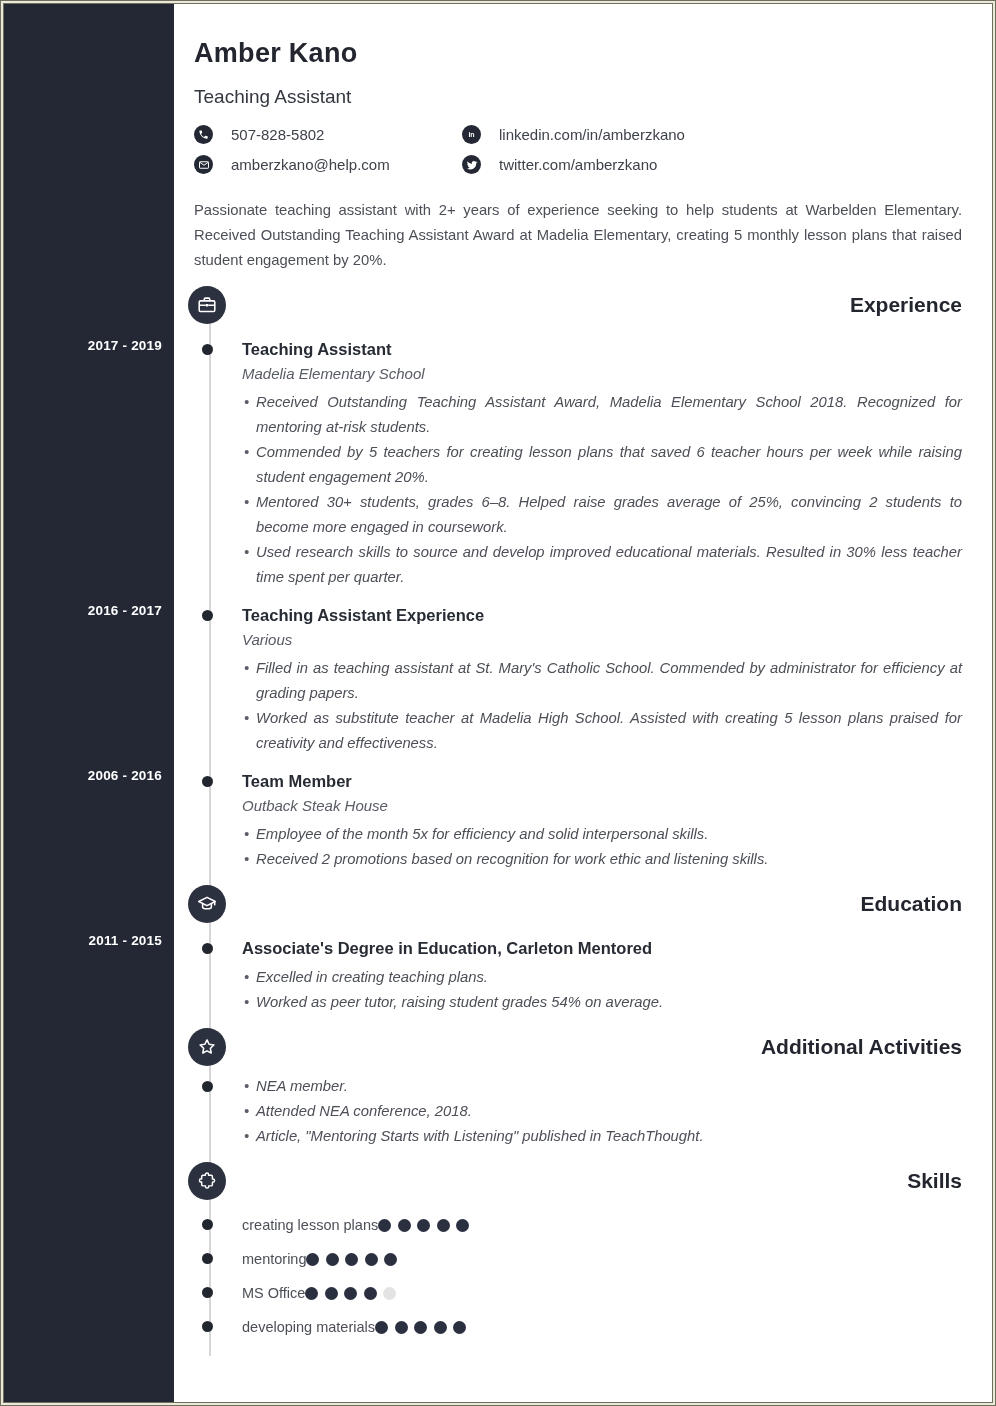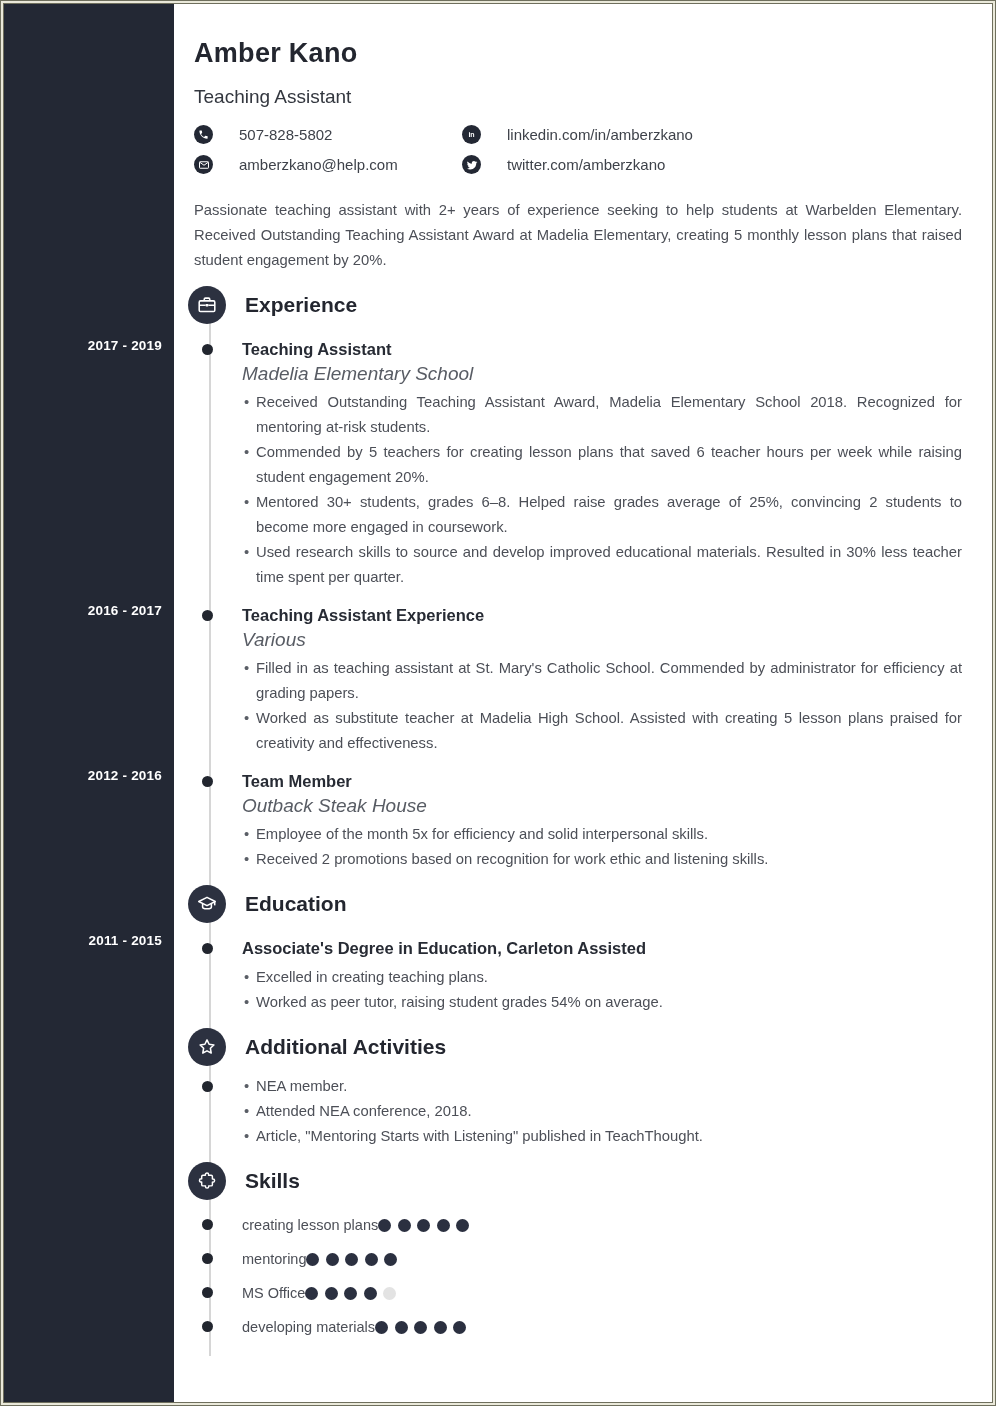--- a/index.html
+++ b/index.html
@@ -47,46 +47,46 @@
     margin-left:170px;
     padding:28px 30px 0 16px;
   }
   
   .name{font-size:27px;font-weight:bold;color:var(--ink);line-height:42px;margin-left:4px;letter-spacing:.3px;}
   .jobtitle{font-size:19px;color:#33373f;margin:12px 0 0 4px;}
   .contacts{
     display:grid;grid-template-columns:268px auto;
     row-gap:11px;margin:17px 0 0 4px;
   }
-  .contact{display:flex;align-items:center;gap:26px;font-size:15px;color:#3e424a;}
+  .contact{display:flex;align-items:center;gap:18px;font-size:15px;color:#3e424a;}
   .cicon{
     width:19px;height:19px;border-radius:50%;background:var(--sidebar);
     display:flex;align-items:center;justify-content:center;flex:0 0 auto;
   }
   .cicon svg{display:block;}
   .summary{
     margin:24px 0 0 4px;font-size:14.8px;line-height:25px;color:var(--body);
     text-align:justify;
   }
   
-  .section-head{display:flex;align-items:center;gap:19px;margin-top:13px;}
+  .section-head{display:flex;align-items:center;gap:3px;margin-top:13px;justify-content:space-between;}
   .icircle{
     width:38px;height:38px;border-radius:50%;background:#2c3140;
     display:flex;align-items:center;justify-content:center;flex:0 0 auto;
     margin-left:-2px;
   }
   .section-title{font-size:21px;font-weight:bold;color:var(--ink);}
   .entry{position:relative;padding-left:52px;margin-top:14px;}
   .tdot{
     position:absolute;left:12px;top:6px;width:11px;height:11px;border-radius:50%;
     background:#22262f;
   }
   .entry-title{font-size:16.5px;font-weight:bold;color:#272b34;line-height:22px;}
-  .company{font-style:italic;font-size:19px;color:var(--muted);margin-top:4px;line-height:20px;}
-  ul.bullets{list-style:none;margin-top:6px;}
+  .company{font-style:italic;font-size:15px;color:var(--muted);margin-top:4px;line-height:20px;}
+  ul.bullets{list-style:none;margin-top:6px;font-style:italic;}
   ul.bullets li{
     position:relative;padding-left:14px;font-size:14.8px;line-height:25px;
     color:var(--body);text-align:justify;
   }
   ul.bullets li::before{content:"\2022";position:absolute;left:2px;color:#5a5e66;}
   .entry{margin-bottom:10px;}
   .plain-list{position:relative;padding-left:52px;margin-top:6px;}
   
   .skills-list{margin-top:8px;}
   .skill-row{
@@ -101,21 +101,21 @@
 </style>
 </head>
 <body>
 
 <div class="frame">
   <div class="page">
 
     <div class="sidebar">
       <div class="date" style="top:333px">2017 - 2019</div>
       <div class="date" style="top:598px">2016 - 2017</div>
-      <div class="date" style="top:763px">2012 - 2016</div>
+      <div class="date" style="top:763px">2006 - 2016</div>
       <div class="date" style="top:928px">2011 - 2015</div>
     </div>
 
     <div class="timeline"></div>
 
     <div class="main">
 
       <div class="name">Amber Kano</div>
       <div class="jobtitle">Teaching Assistant</div>
 
@@ -207,21 +207,21 @@
             <path d="M12 4.8L3 9.3l9 4.5 9-4.5z"></path>
             <path d="M7.2 11.6v3.6c0 1.1 2.1 2 4.8 2s4.8-.9 4.8-2v-3.6"></path>
             <path d="M20.4 9.8v3.7"></path>
           </svg>
         </span>
         <span class="section-title">Education</span>
       </div>
 
       <div class="entry">
         <span class="tdot"></span>
-        <div class="entry-title">Associate's Degree in Education, Carleton Assisted</div>
+        <div class="entry-title">Associate's Degree in Education, Carleton Mentored</div>
         <ul class="bullets">
           <li>Excelled in creating teaching plans.</li>
           <li>Worked as peer tutor, raising student grades 54% on average.</li>
         </ul>
       </div>
 
       <div class="section-head">
         <span class="icircle">
           <svg width="22" height="22" viewBox="0 0 24 24" fill="none" stroke="#fff" stroke-width="1.7" stroke-linejoin="round">
             <path d="M12 4.3l2.3 4.7 5.2.8-3.8 3.6.9 5.2-4.6-2.4-4.6 2.4.9-5.2-3.8-3.6 5.2-.8z"></path>

